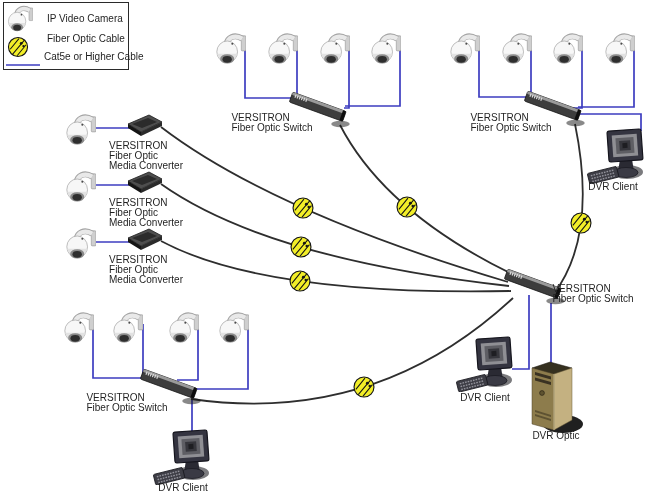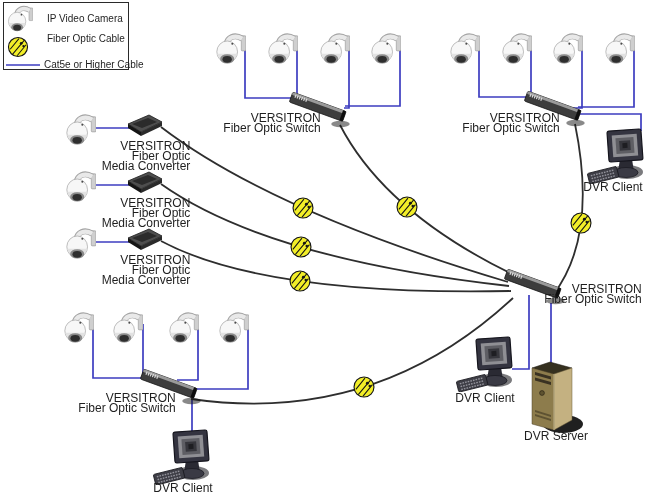--- a/index.html
+++ b/index.html
@@ -1,20 +1,20 @@
 <!DOCTYPE html>
 <html style="--cat5e-cable: #3d3dc0; --fiber-cable: #2e2e2e; --fiber-marker: #f2ee28; --canvas-bg: #ffffff;"><head>
 <meta charset="utf-8">
 <style>
   html,body{margin:0;padding:0;background:#fff;}
   .canvas{position:relative;width:650px;height:496px;background:var(--canvas-bg,#fff);overflow:hidden;
           font-family:"Liberation Sans",sans-serif;}
   .canvas > svg{position:absolute;left:0;top:0;}
   .labels{position:absolute;left:0;top:0;width:650px;height:496px;pointer-events:none;}
-  .lbl{position:absolute;transform:translateX(-50%);text-align:right;font-size:12px;line-height:10px;
+  .lbl{position:absolute;transform:translateX(-50%);text-align:left;font-size:10px;line-height:10px;
        color:#1f1f1f;white-space:nowrap;}
   .lbl .ln{display:block;}
   .legend-box{position:absolute;left:3px;top:2px;width:124px;height:66px;border:1px solid #2a2a2a;}
   .legend-label{position:absolute;font-size:10px;line-height:10px;color:#1f1f1f;white-space:nowrap;}
   .cable-blue{stroke:var(--cat5e-cable,#3d3dc0);stroke-width:1.7;fill:none;}
   .cable-fiber{stroke:var(--fiber-cable,#2e2e2e);stroke-width:1.8;fill:none;}
   .marker-body{fill:var(--fiber-marker,#f2ee28);stroke:#151515;stroke-width:1.2;}
 </style>
 </head>
 <body>
@@ -184,21 +184,21 @@
     <use href="#fibermark" x="7" y="36" width="22" height="22"></use>
     <path class="cable-blue" d="M6,65 H40"></path>
   </g>
 </svg>
 
 <div class="labels">
 
   <div class="legend-box"></div>
   <div class="legend-label" style="left:47px;top:14px">IP Video Camera</div>
   <div class="legend-label" style="left:47px;top:34px">Fiber Optic Cable</div>
-  <div class="legend-label" style="left:44px;top:60px">Cat5e or Higher Cable</div>
+  <div class="legend-label" style="left:44px;top:52px">Cat5e or Higher Cable</div>
 
   <div class="lbl" style="left:272px;top:113px">
     <span class="ln">VERSITRON</span>
     <span class="ln">Fiber Optic Switch</span>
   </div>
 
   <div class="lbl" style="left:511px;top:113px">
     <span class="ln">VERSITRON</span>
     <span class="ln">Fiber Optic Switch</span>
   </div>
@@ -227,16 +227,16 @@
 
   <div class="lbl" style="left:146px;top:255px">
     <span class="ln">VERSITRON</span>
     <span class="ln">Fiber Optic</span>
     <span class="ln">Media Converter</span>
   </div>
 
   <div class="lbl" style="left:613px;top:182px">DVR Client</div>
   <div class="lbl" style="left:485px;top:393px">DVR Client</div>
   <div class="lbl" style="left:183px;top:483px">DVR Client</div>
-  <div class="lbl" style="left:556px;top:431px">DVR Server</div>
+  <div class="lbl" style="left:556px;top:431px">DVR Optic</div>
 </div>
 
 </div>
 
 </body></html>

